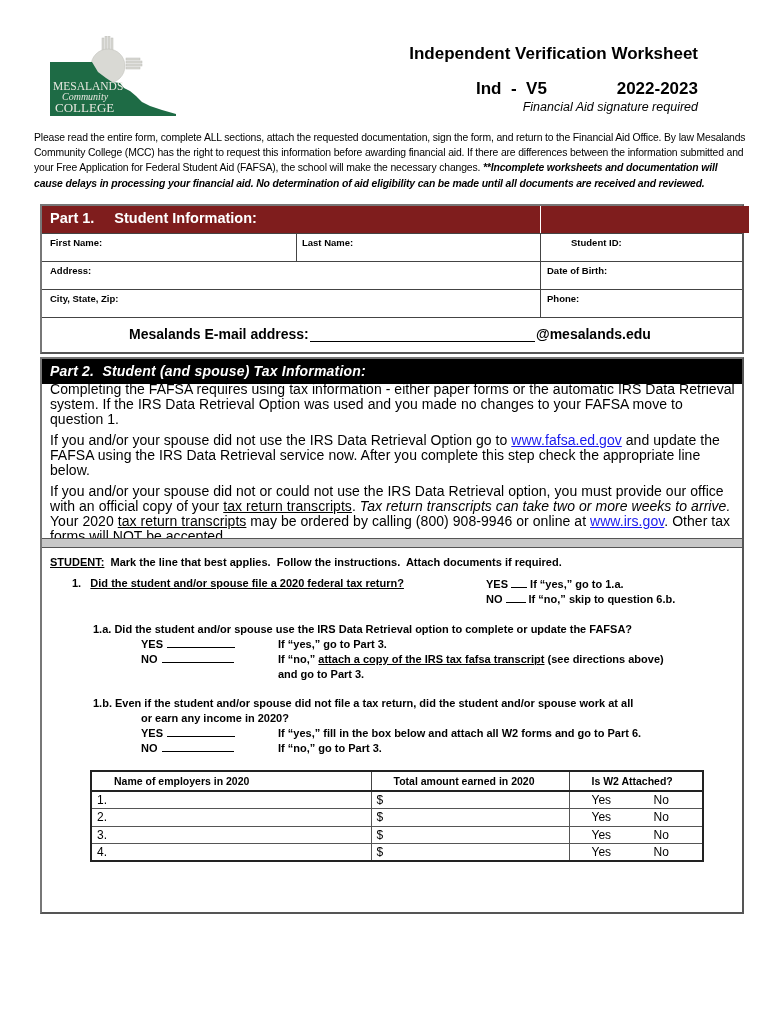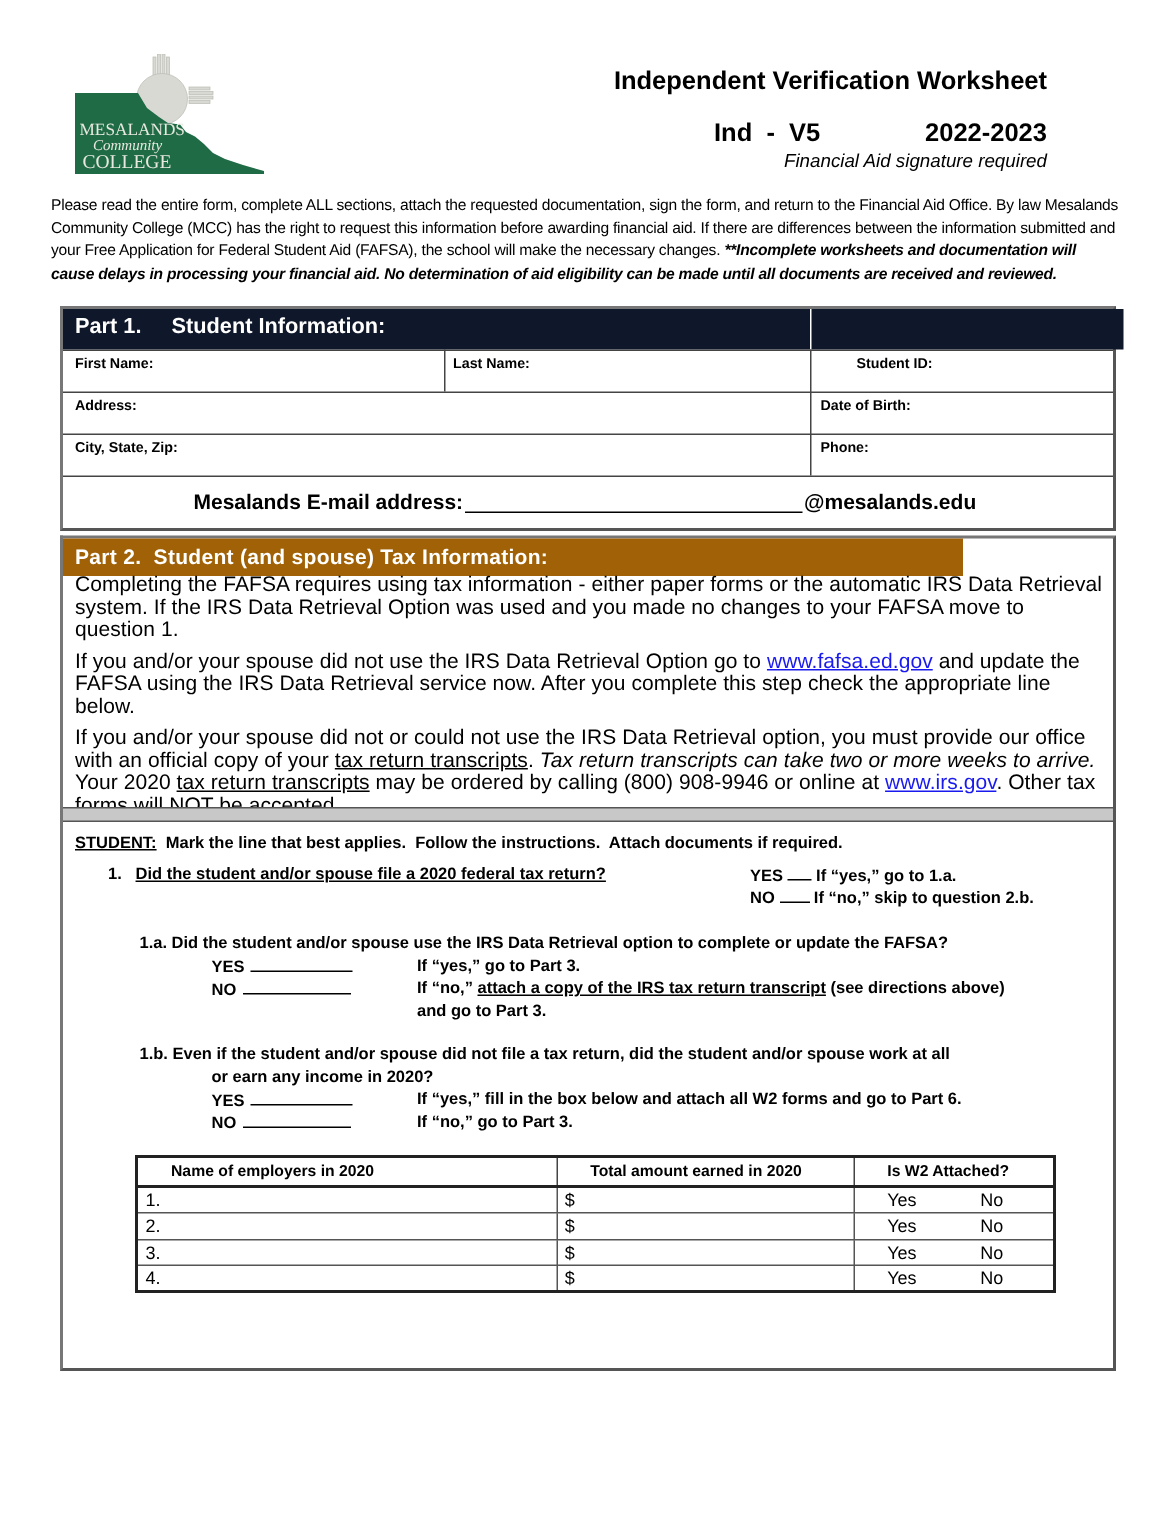--- a/index.html
+++ b/index.html
@@ -16,48 +16,48 @@
   .hdr-sub { position: absolute; left: 420px; top: 100px; width: 278px; text-align: right;
     font-size: 12.5px; font-style: italic; }
 
   .intro { position: absolute; left: 34px; top: 130px; width: 712px; font-size: 10.4px; line-height: 15.2px;
     letter-spacing: -0.15px; }
   .intro .bi { font-weight: bold; font-style: italic; }
 
   
   .p1 { position: absolute; left: 40px; top: 204px; width: 704px; height: 150px;
     border: 2px solid #777; border-right-color: #555; border-bottom-color: #555; }
-  .p1-head { position: absolute; left: 0; top: 0; width: 707px; height: 27px; background: #0f172a; }
+  .p1-head { position: absolute; left: 0; top: 0; width: 707px; height: 27px; background: #7f1d1d; }
   .p1-head .t { position: absolute; left: 8px; top: 4px; color: #fff; font-size: 14.5px; font-weight: bold; }
   .p1-head .t .s { margin-left: 20px; }
   .vline { position: absolute; width: 1px; background: #444; }
   .hline { position: absolute; height: 1px; background: #444; }
   .fl { position: absolute; font-size: 9.5px; font-weight: bold; }
   .email { position: absolute; left: 0; top: 112px; width: 700px; height: 34px; font-size: 14px; font-weight: bold; }
   .email .lbl { position: absolute; left: 87px; top: 8px; }
   .email .line { position: absolute; left: 268px; top: 8px; width: 225px; height: 16px; border-bottom: 1.5px solid #000; }
   .email .dom { position: absolute; left: 494px; top: 8px; }
 
   
   .p2 { position: absolute; left: 40px; top: 357px; width: 704px; height: 557px;
     border: 2px solid #777; border-right-color: #555; border-bottom-color: #555; }
-  .p2-head { position: absolute; left: 0; top: 0; width: 600px; height: 25px; background: #a16207; }
+  .p2-head { position: absolute; left: 0; top: 0; width: 700px; height: 25px; background: #000000; font-style: italic; }
   .p2-head .t { position: absolute; left: 8px; top: 4px; color: #fff; font-size: 14px; font-weight: bold; letter-spacing: 0.2px; }
   .p2-body { position: absolute; left: 8px; top: 23px; width: 688px; font-size: 14px; font-weight: normal;
     line-height: 15px; letter-spacing: 0.05px; }
   .p2-body p { margin-bottom: 6px; }
   .p2-body a { color: #1a1aee; text-decoration: underline; }
   .u { text-decoration: underline; }
   .it { font-style: italic; }
   .graybar { position: absolute; left: 0; top: 179px; width: 700px; height: 10px; background: #c8c8c8;
     border-top: 1.5px solid #555; border-bottom: 1.5px solid #555; }
 
   .stu { position: absolute; left: 8px; top: 197px; font-size: 11px; font-weight: bold; }
   .q1 { position: absolute; left: 30px; top: 218px; font-size: 11px; font-weight: bold; }
-  .q1-ans { position: absolute; left: 458px; top: 218px; font-size: 11px; font-weight: bold; line-height: 15px; }
+  .q1-ans { position: absolute; left: 444px; top: 218px; font-size: 11px; font-weight: bold; line-height: 15px; }
   .blank-s { display: inline-block; width: 16px; border-bottom: 1px solid #000; height: 10px; margin-right: 3px; }
 
   .qa { position: absolute; left: 51px; font-size: 11px; font-weight: bold; line-height: 15px; }
   .qa .row { position: relative; height: 15px; }
   .qa .yn { position: absolute; left: 48px; }
   .qa .bl { display: inline-block; width: 68px; border-bottom: 1px solid #000; height: 11px; margin-left: 4px; }
   .qa .ins { position: absolute; left: 185px; white-space: nowrap; }
 
   .emp { position: absolute; left: 48px; top: 411px; width: 614px; border: 2px solid #222; border-collapse: collapse;
     font-size: 11px; }
@@ -155,32 +155,32 @@
   <div class="stu">
     <span class="u">STUDENT:</span><span style="white-space:pre">  Mark the line that best applies.  Follow the instructions.  Attach documents if required.</span>
   </div>
 
   <div class="q1">
     <span>1.</span>&nbsp;&nbsp;
     <span class="u">Did the student and/or spouse file a 2020 federal tax return?</span>
   </div>
   <div class="q1-ans">
     <div><span>YES</span> <span class="blank-s"></span><span>If “yes,” go to 1.a.</span></div>
-    <div><span>NO</span> <span class="blank-s" style="width:20px"></span><span>If “no,” skip to question 2.b.</span></div>
+    <div><span>NO</span> <span class="blank-s" style="width:20px"></span><span>If “no,” skip to question 6.b.</span></div>
   </div>
 
   <div class="qa" style="top:263px;">
     <div class="row"><span>1.a.  Did the student and/or spouse use the IRS Data Retrieval option to complete or update the FAFSA?</span></div>
     <div class="row">
       <span class="yn"><span>YES</span><span class="bl"></span></span>
       <span class="ins">If “yes,” go to Part 3.</span>
     </div>
     <div class="row">
       <span class="yn"><span>NO</span><span class="bl" style="width:72px"></span></span>
-      <span class="ins"><span>If “no,” </span><span class="u">attach a copy of the IRS tax return transcript</span><span> (see directions above)</span></span>
+      <span class="ins"><span>If “no,” </span><span class="u">attach a copy of the IRS tax fafsa transcript</span><span> (see directions above)</span></span>
     </div>
     <div class="row">
         <span class="ins">and go to Part 3.</span>
       </div>
   </div>
 
   <div class="qa" style="top:337px;">
     <div class="row"><span>1.b.  Even if the student and/or spouse did not file a tax return, did the student and/or spouse work at all</span></div>
     <div class="row">
         <span style="position:absolute;left:48px">or earn any income in 2020?</span>

